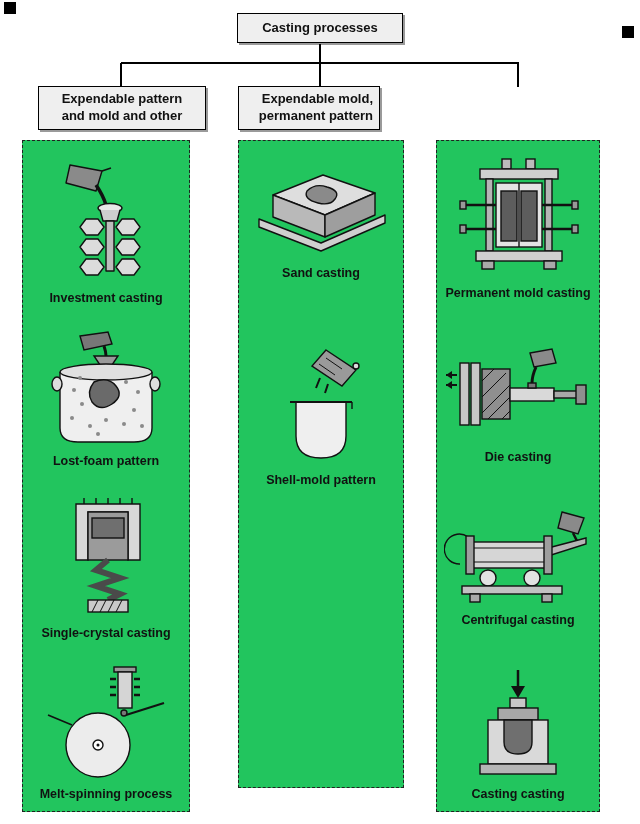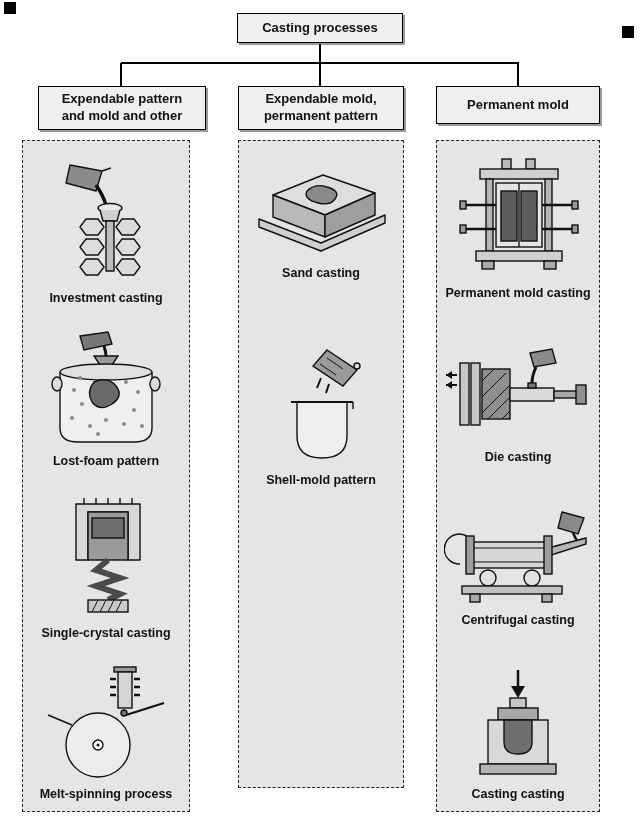--- a/index.html
+++ b/index.html
@@ -10,26 +10,26 @@
   }
   .node-box {
     position:absolute; background:#efefef; border:1.4px solid #000;
     box-shadow:2px 2px 0 #9a9a9a;
     display:flex; flex-direction:column; align-items:center; justify-content:center;
     text-align:center; font-size:13px; line-height:1.3; padding:4px 6px;
   }
   .root-box { left:237px; top:13px; width:166px; min-height:30px; }
   .cat-box  { min-height:38px; }
   #cat0 { left:38px;  top:86px; width:168px; }
-  #cat1 { left:238px; top:86px; width:166px; }
+  #cat1 { left:238px; top:86px; width:142px;align-items:flex-end; }
   #cat2 { left:436px; top:86px; width:164px; }
   .line { position:absolute; background:#000; }
   .col {
-    position:absolute; border:1.6px dashed #222; background:#e5e5e5;
-    display:flex; flex-direction:column; padding:16px 4px 10px;
+    position:absolute; border:1.6px dashed #222; background:#22c55e;
+    display:flex; flex-direction:column; align-items:center; padding:16px 4px 10px;
   }
   .col-between { justify-content:space-between; }
   .col-start { justify-content:flex-start; gap:64px; }
   #col0 { left:22px;  top:140px; width:168px; height:672px; }
   #col1 { left:238px; top:140px; width:166px; height:648px; }
   #col2 { left:436px; top:140px; width:164px; height:672px; }
   .item { display:flex; flex-direction:column; align-items:center; }
   .icon-box { display:flex; align-items:center; justify-content:center; }
   .caption { font-size:12.5px; margin-top:4px; white-space:nowrap; text-align:center; }
   .reg-mark { position:absolute; background:#000; }
@@ -53,23 +53,20 @@
   <div class="line" style="left:319px; top:63px; width:2px; height:24px;"></div>
   <div class="line" style="left:517px; top:63px; width:2px; height:24px;"></div>
 
   <div class="node-box cat-box" id="cat0">
     <div>Expendable pattern</div>
     <div>and mold and other</div>
   </div>
   <div class="node-box cat-box" id="cat1">
     <div>Expendable mold,</div>
     <div>permanent pattern</div>
-  </div>
-  <div class="node-box cat-box" id="cat2">
-    <div>Permanent mold</div>
   </div>
 
   <div class="col col-between" id="col0">
 
     <figure class="item">
       <div class="icon-box">
         <svg width="100" height="130" viewBox="0 0 100 130">
           <g stroke="#111" stroke-width="1.4" stroke-linejoin="round" fill="none">
             <path d="M14 8 L46 14 L40 34 L10 26 Z" fill="#8a8a8a"></path>
             <path d="M46 14 L55 11"></path>

